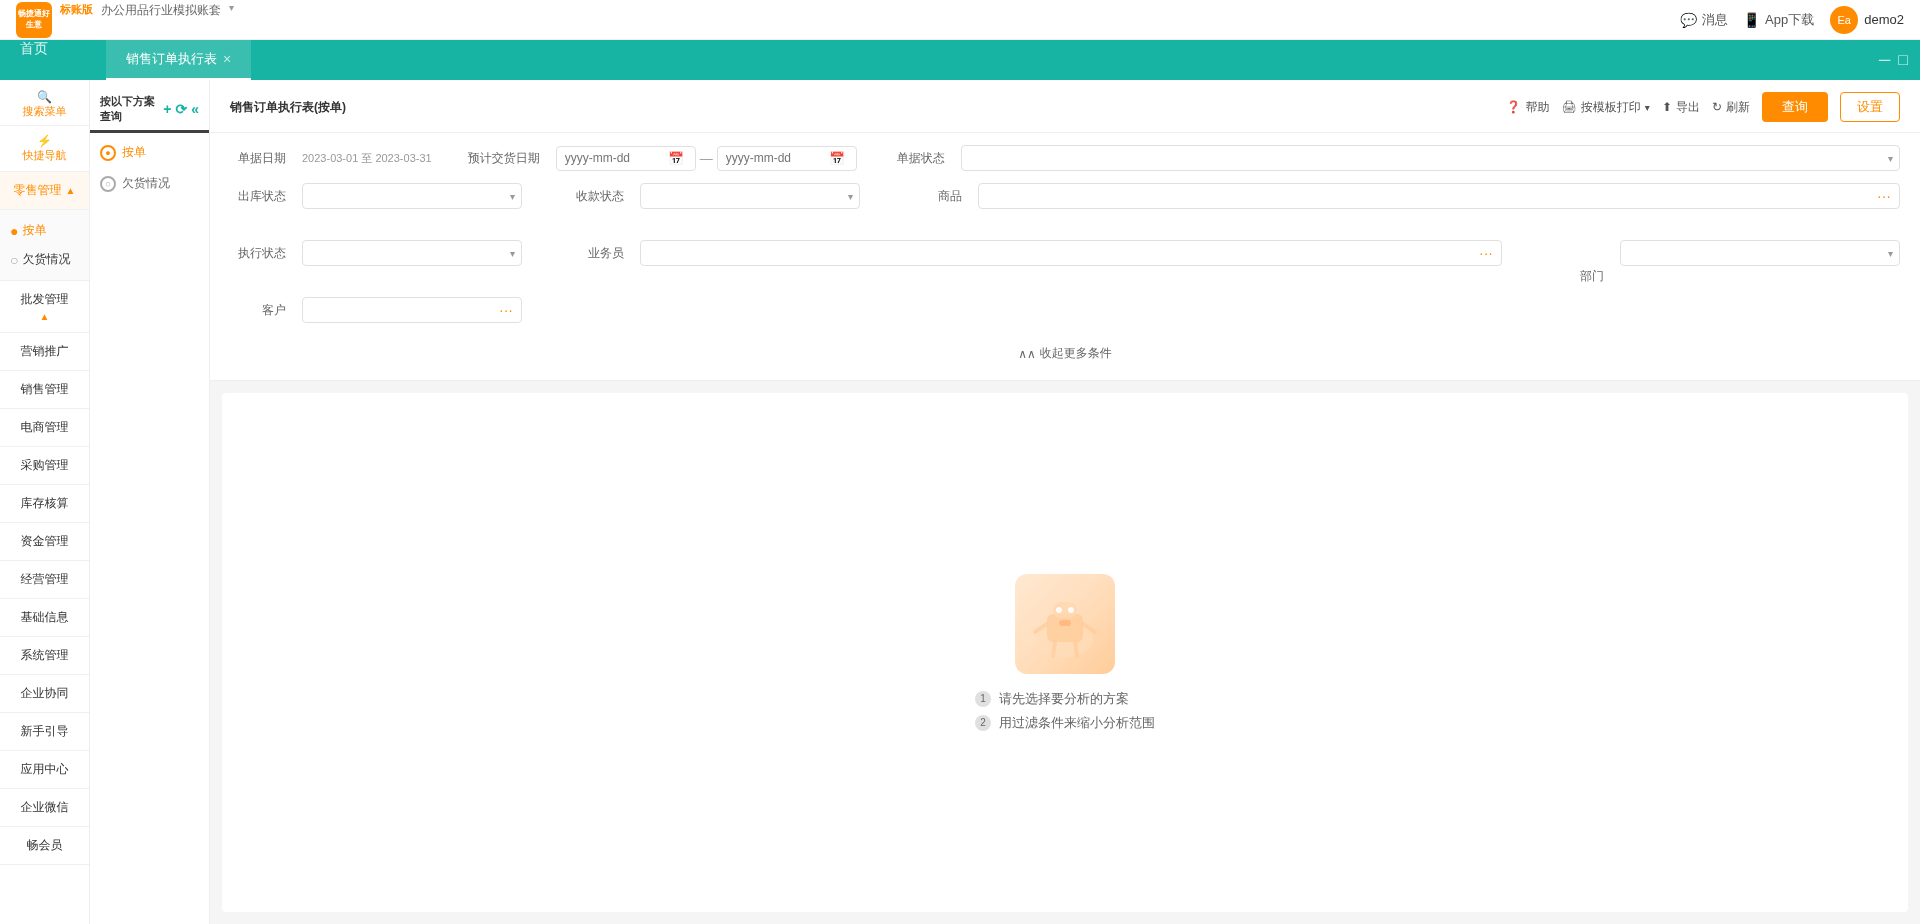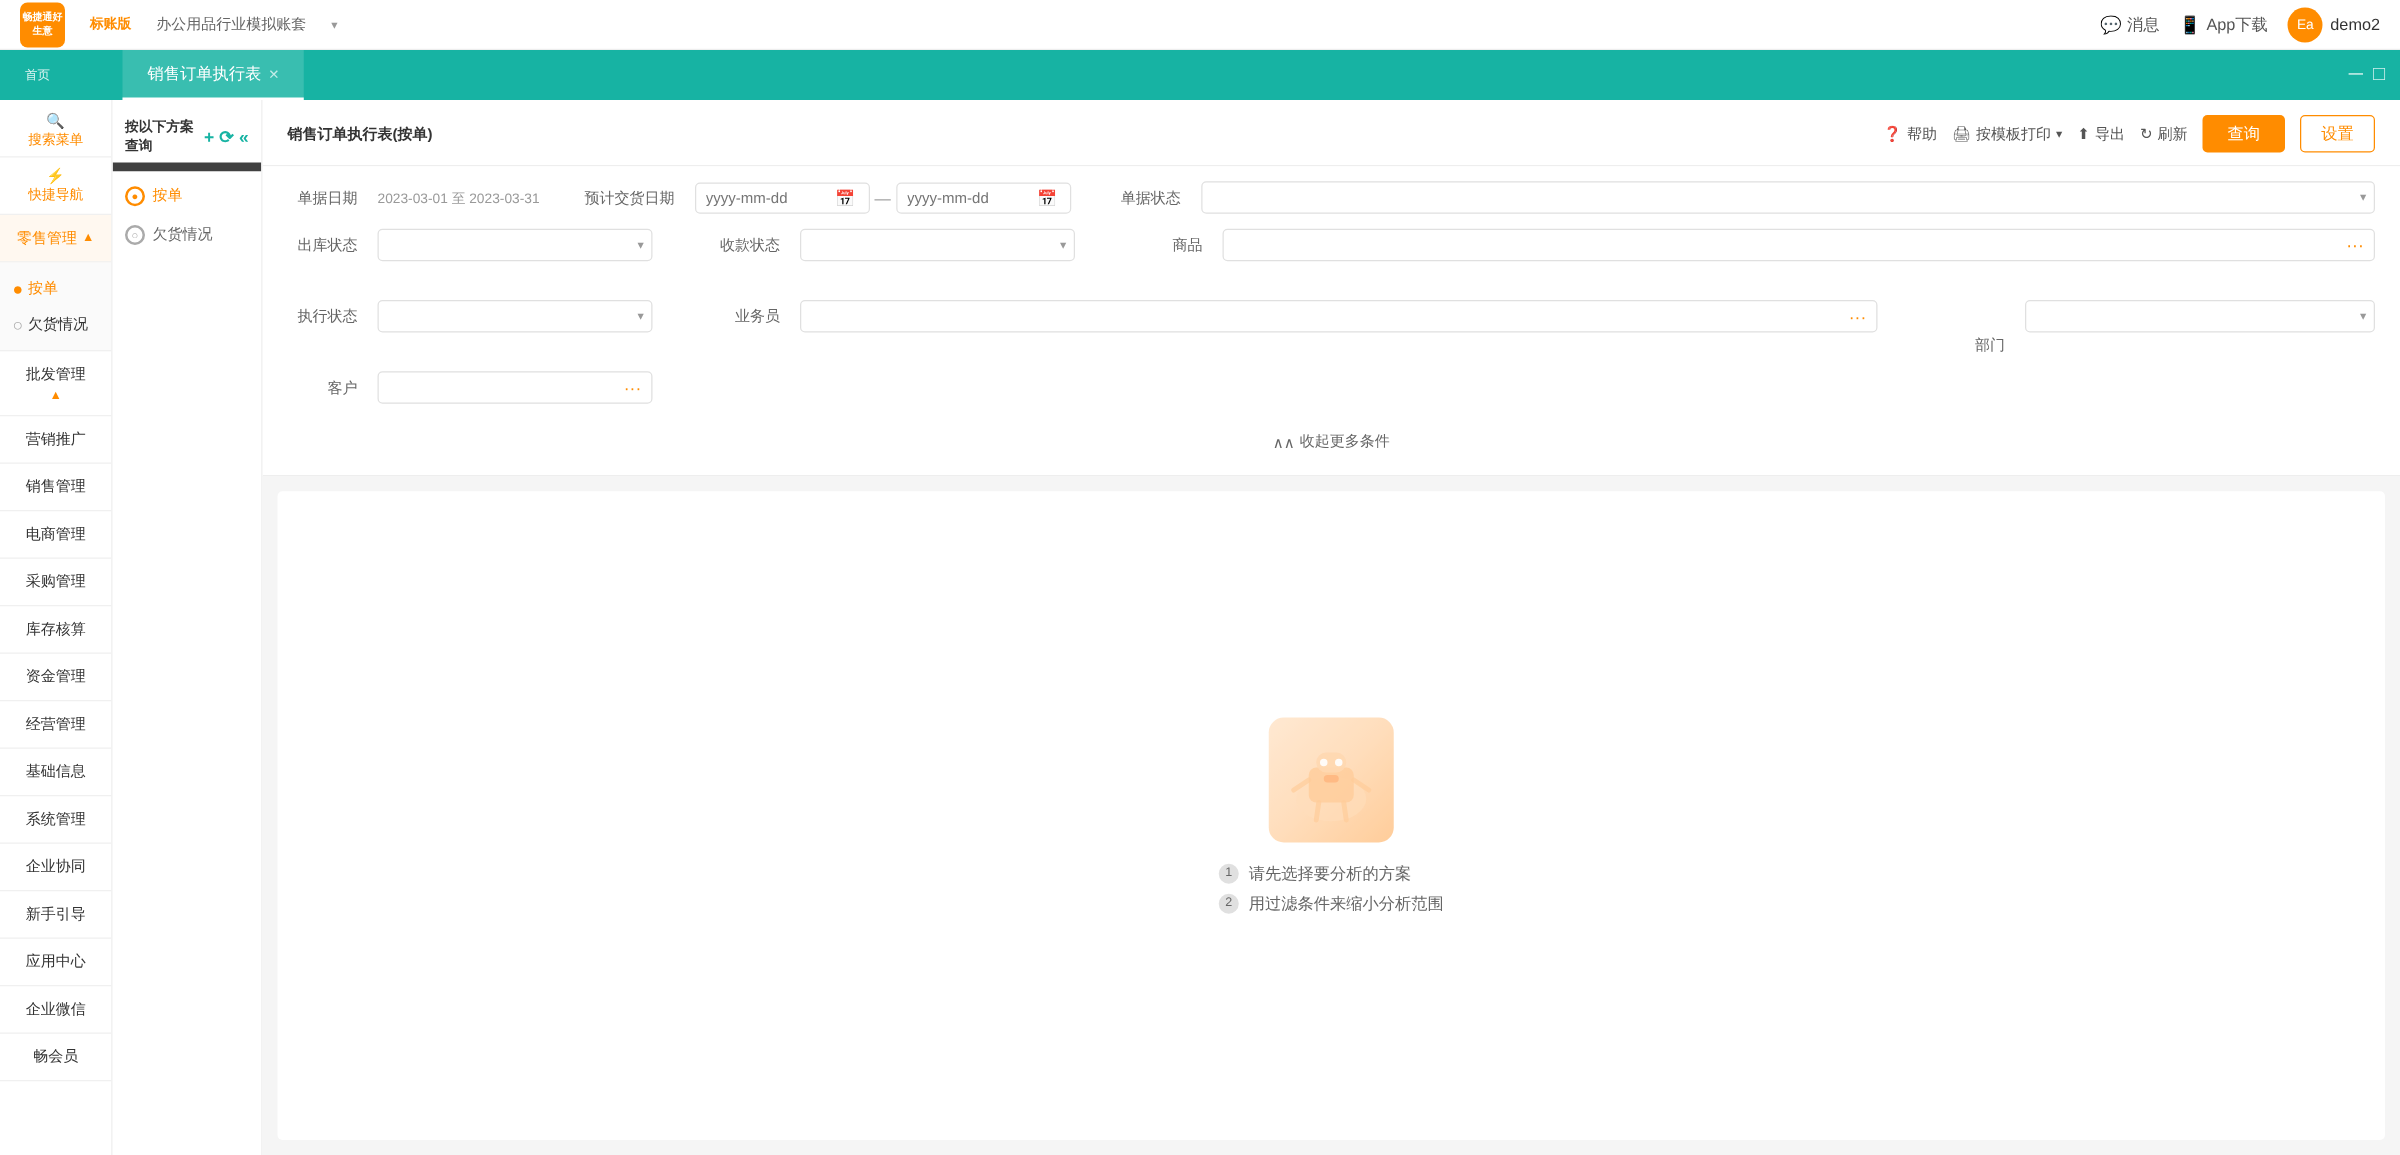--- a/index.html
+++ b/index.html
@@ -9,43 +9,43 @@
     .topbar {
       height: 40px;
       background: #fff;
       display: flex;
       align-items: center;
       padding: 0 16px;
       border-bottom: 1px solid #eee;
       justify-content: space-between;
       flex-shrink: 0;
     }
-    .topbar-left { display: flex; align-items: center; gap: 20px; }
+    .topbar-left { display: flex; gap: 8px; }
     .logo { width: 36px; height: 36px; background: #ff8c00; border-radius: 6px; display: flex; align-items: center; justify-content: center; }
     .logo-text { color: #fff; font-size: 10px; font-weight: bold; text-align: center; line-height: 1.2; }
     .app-title { font-size: 12px; color: #666; }
     .dropdown-icon { color: #999; font-size: 10px; cursor: pointer; }
     .topbar-right { display: flex; align-items: center; gap: 16px; }
     .topbar-btn { display: flex; align-items: center; gap: 4px; color: #555; font-size: 13px; cursor: pointer; }
     .avatar { width: 28px; height: 28px; border-radius: 50%; background: #ff8c00; display: flex; align-items: center; justify-content: center; color: #fff; font-size: 11px; }
 
     
     .tabbar {
       height: 40px;
       background: #17b3a3;
       display: flex;
       align-items: stretch;
       flex-shrink: 0;
     }
     .tab-home {
       padding: 0 20px;
       display: flex;
-      align-items: center;
+      align-items: flex-start;
       color: rgba(255,255,255,0.85);
-      font-size: 10px;
+      font-size: 14px;
       cursor: pointer;
       background: transparent;
     }
     .tab-active {
       padding: 0 20px;
       display: flex;
       align-items: center;
       color: #fff;
       font-size: 13px;
       cursor: pointer;
@@ -143,21 +143,21 @@
       overflow-y: auto;
     }
     .left-panel-header {
       display: flex;
       align-items: center;
       justify-content: space-between;
       padding: 6px 10px;
       font-size: 12px;
       color: #333;
       font-weight: bold;
-      border-bottom: 7px solid #404040;
+      border-bottom: 3px solid #404040;
       margin-bottom: 4px;
     }
     .left-panel-icons { display: flex; gap: 4px; }
     .left-panel-icon { color: #17b3a3; cursor: pointer; font-size: 14px; }
     .left-panel-item {
       display: flex;
       align-items: center;
       gap: 6px;
       padding: 7px 10px;
       font-size: 12px;

